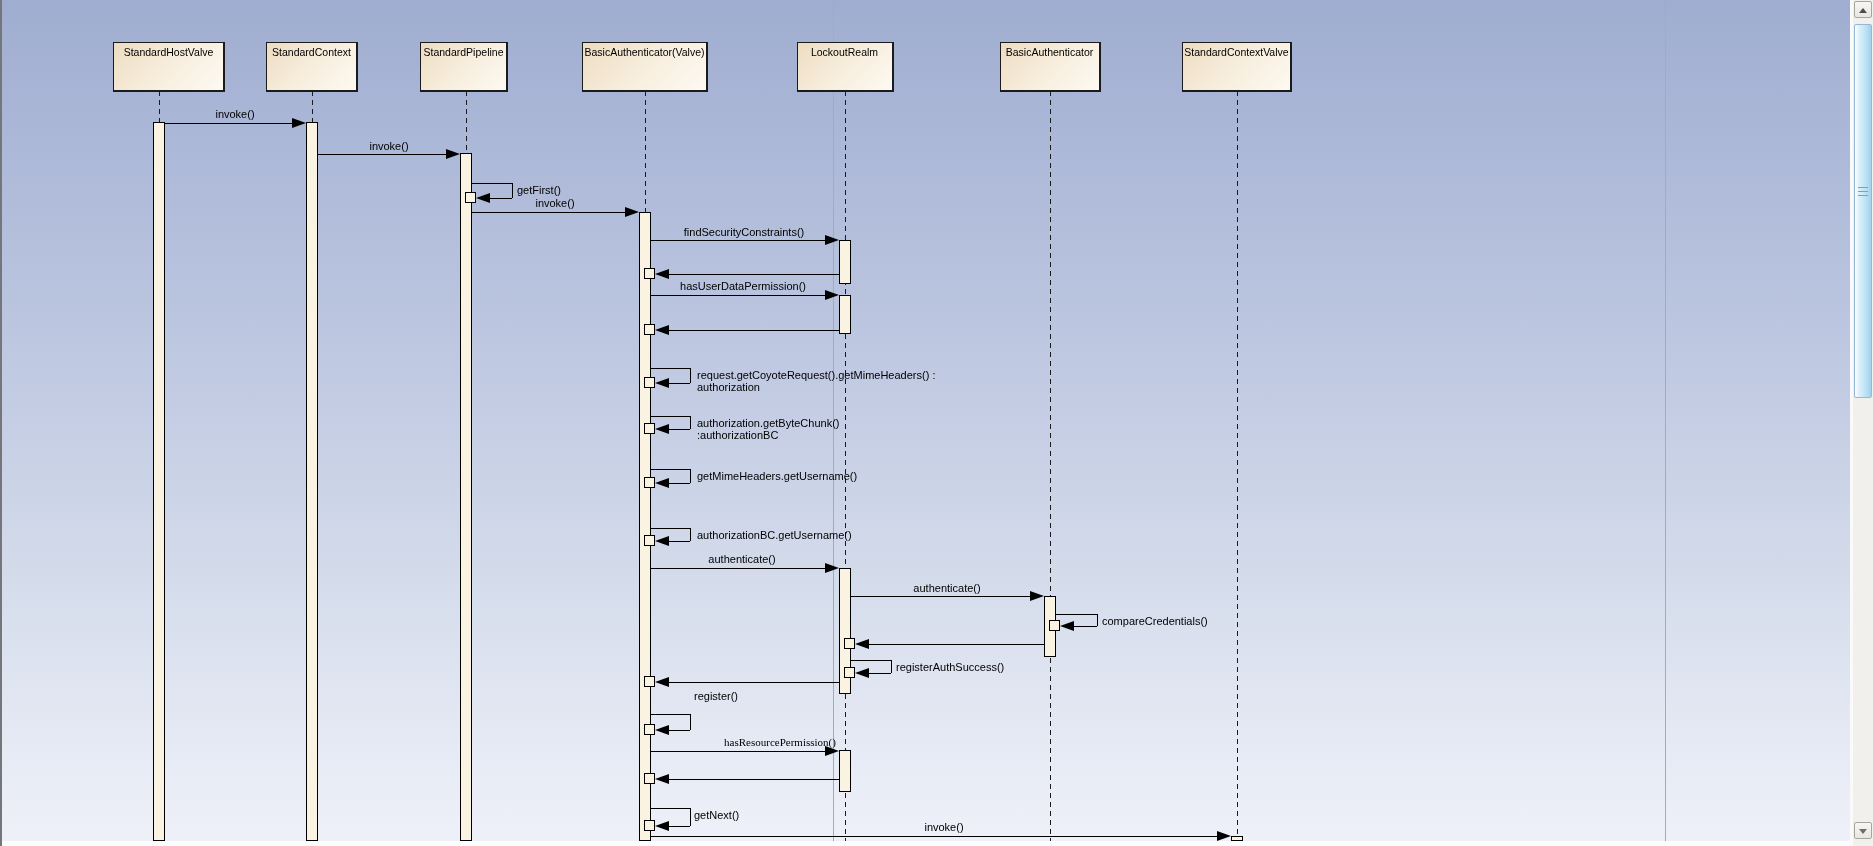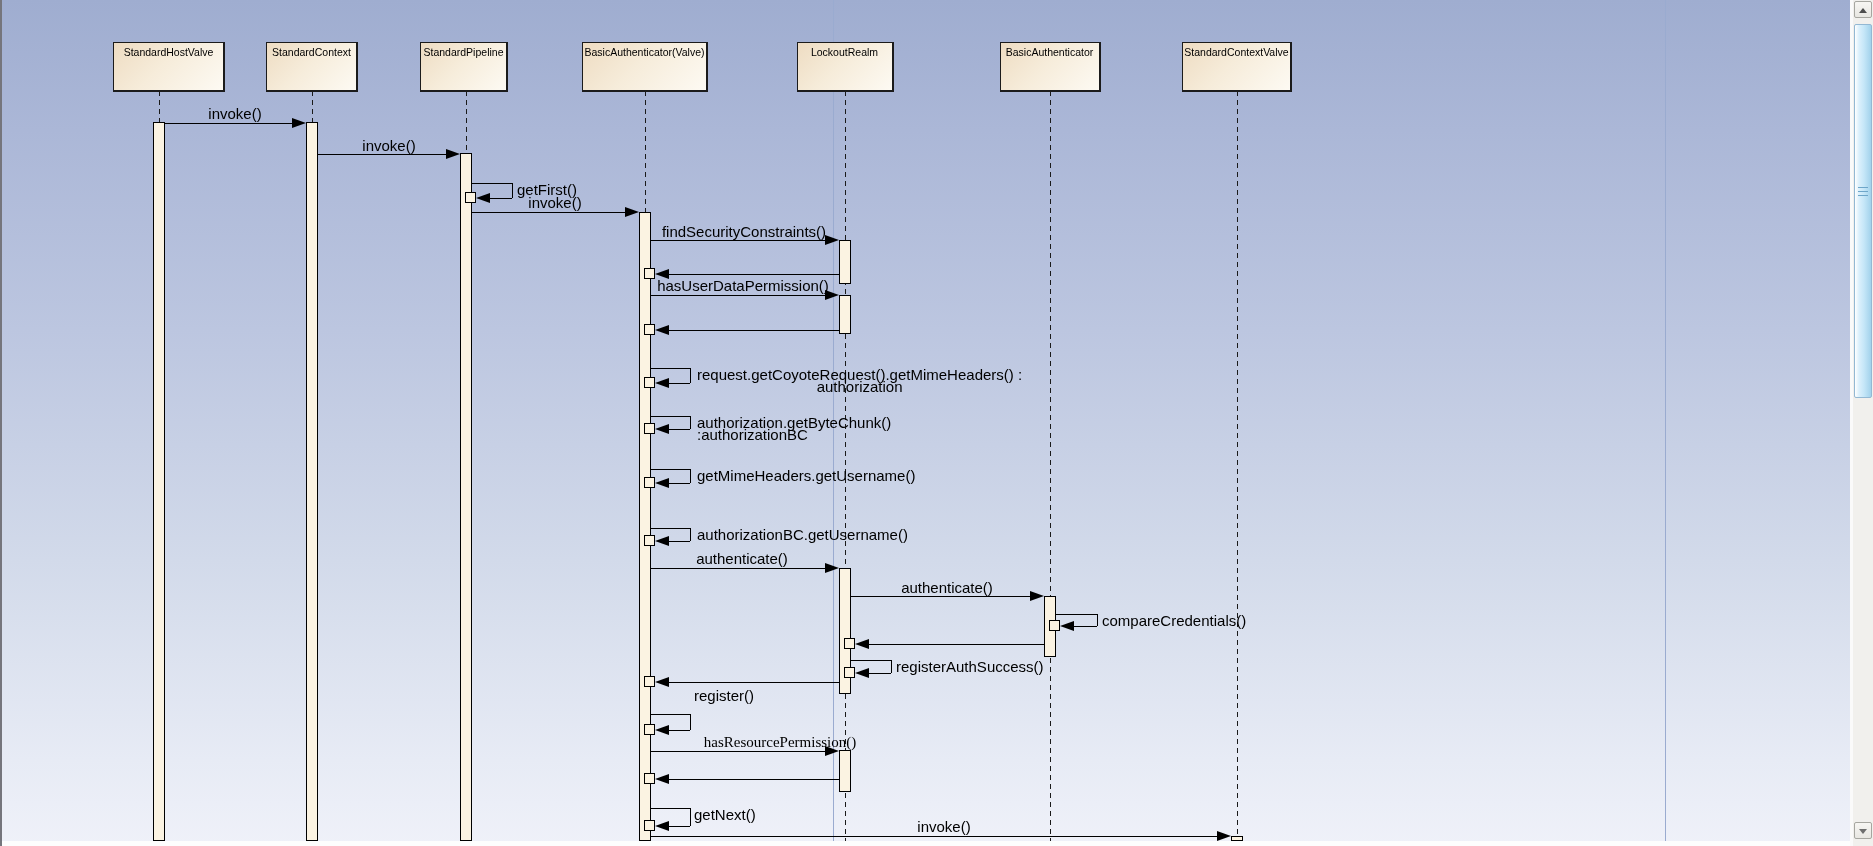--- a/index.html
+++ b/index.html
@@ -16,21 +16,21 @@
     background:linear-gradient(135deg,#eedcc2 0%,#f6ecda 45%,#fdfaf3 100%);
     border:1px solid #1b1b1b;border-right-width:2px;border-bottom-width:2px;
     font-size:10.5px;color:#000;text-align:center;padding-top:3px;overflow:hidden;white-space:nowrap;
   }
   .act-bar{position:absolute;box-sizing:border-box;width:12px;background:#fbf3e2;border:1px solid #000;}
   .mline{position:absolute;height:0;border-top:1px solid #000;}
   .vline{position:absolute;width:0;border-left:1px solid #000;}
   .arr-r{position:absolute;width:0;height:0;border-top:5px solid transparent;border-bottom:5px solid transparent;border-left:14px solid #000;}
   .arr-l{position:absolute;width:0;height:0;border-top:5px solid transparent;border-bottom:5px solid transparent;border-right:14px solid #000;}
   .sq{position:absolute;box-sizing:border-box;width:11px;height:11px;background:#fbf3e2;border:1px solid #000;}
-  .mlabel{position:absolute;font-size:15px;line-height:12px;color:#000;white-space:pre;}
+  .mlabel{position:absolute;font-size:11px;line-height:12px;color:#000;white-space:pre;}
   .mlabel.center{transform:translateX(-50%);}
   .mlabel.multi{white-space:pre-line;}
   .bottom-strip{position:absolute;left:2px;top:841px;width:1848px;height:5px;background:#fdfdfd;}
   .scroll-gap{position:absolute;left:1850px;top:0;width:3px;height:846px;background:#fafafa;}
   .vscroll{position:absolute;left:1853px;top:0;width:20px;height:846px;background:#f1f0ed;}
   .scroll-btn{position:absolute;left:1px;width:18px;height:17px;background:linear-gradient(180deg,#f7f6f3,#e8e7e2);border:1px solid #a6a6a0;border-radius:2px;box-sizing:border-box;}
   .tri-up{position:absolute;left:4px;top:6px;width:0;height:0;border-left:4px solid transparent;border-right:4px solid transparent;border-bottom:5px solid #4d4d4d;}
   .tri-down{position:absolute;left:4px;top:6px;width:0;height:0;border-left:4px solid transparent;border-right:4px solid transparent;border-top:5px solid #6e6e6e;}
   .scroll-thumb{
     position:absolute;left:1px;width:18px;box-sizing:border-box;
@@ -97,21 +97,21 @@
       <div class="arr-r" style="left: 825px; top: 290px;"></div>
       <div class="mlabel center" style="left: 743px; top: 280px; text-align: right;">hasUserDataPermission()</div>
       <div class="mline" style="left: 669px; top: 330px; width: 170px;"></div>
       <div class="arr-l" style="left: 655px; top: 325px;"></div>
       <div class="sq" style="left: 644px; top: 324px;"></div>
       <div class="mline" style="left: 651px; top: 368px; width: 39px;"></div>
       <div class="vline" style="left: 690px; top: 368px; height: 15px;"></div>
       <div class="mline" style="left: 669px; top: 383px; width: 21px;"></div>
       <div class="arr-l" style="left: 655px; top: 378px;"></div>
       <div class="sq" style="left: 644px; top: 377px;"></div>
-      <div class="mlabel multi" style="left: 697px; top: 369px; text-align: center;">request.getCoyoteRequest().getMimeHeaders() :
+      <div class="mlabel multi" style="left: 697px; top: 369px;">request.getCoyoteRequest().getMimeHeaders() :
 authorization</div>
       <div class="mline" style="left: 651px; top: 416px; width: 39px;"></div>
       <div class="vline" style="left: 690px; top: 416px; height: 13px;"></div>
       <div class="mline" style="left: 669px; top: 429px; width: 21px;"></div>
       <div class="arr-l" style="left: 655px; top: 424px;"></div>
       <div class="sq" style="left: 644px; top: 423px;"></div>
       <div class="mlabel multi" style="left: 697px; top: 417px;">authorization.getByteChunk()
 :authorizationBC</div>
       <div class="mline" style="left: 651px; top: 469px; width: 39px;"></div>
       <div class="vline" style="left: 690px; top: 469px; height: 14px;"></div>

